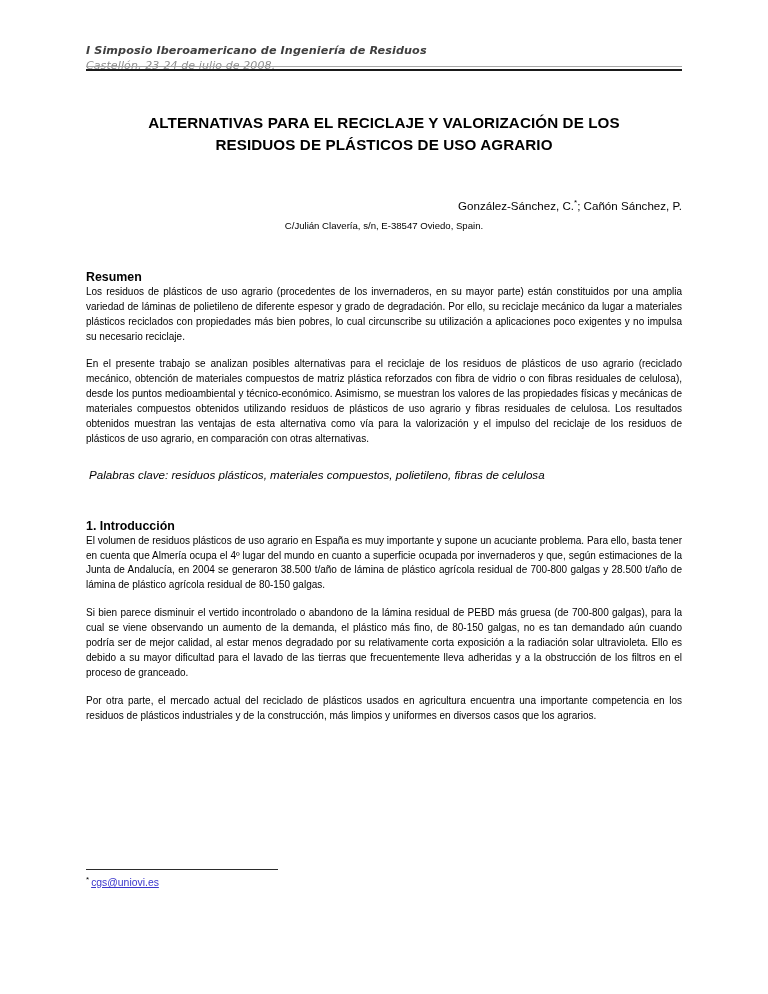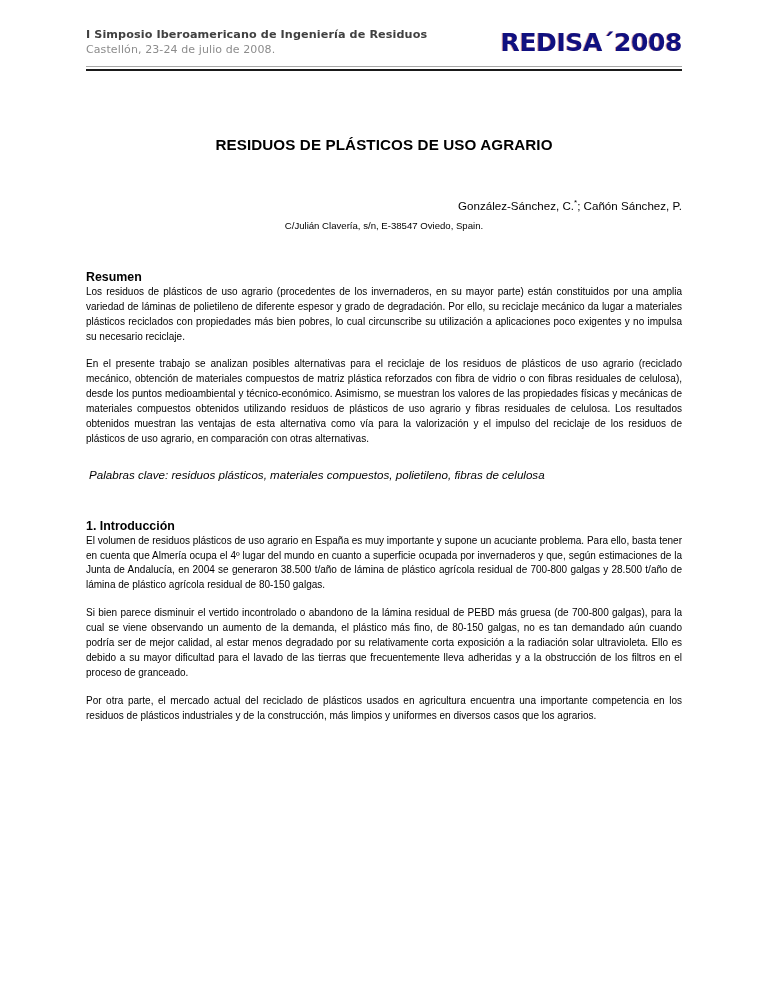--- a/index.html
+++ b/index.html
@@ -23,25 +23,26 @@
     height: 994px;
     box-sizing: border-box;
     padding: 0;
     background: #ffffff;
   }
 
   
   .page-header {
     position: absolute;
     left: 86px;
-    top: 28px;
+    top: 44px;
     width: 596px;
     display: flex;
-    align-items: center;
+    align-items: flex-end;
     justify-content: space-between;
+    font-style: italic;
   }
 
   .header-left {
     line-height: 1.25;
   }
 
   .header-title {
     font-family: "DejaVu Sans", sans-serif;
     font-size: 11.2px;
     font-weight: bold;
@@ -209,29 +210,28 @@
 </head>
 <body>
 
 <div class="page">
 
   <div class="page-header">
     <div class="header-left">
       <div class="header-title">I Simposio Iberoamericano de Ingeniería de Residuos</div>
       <div class="header-subtitle">Castellón, 23-24 de julio de 2008.</div>
     </div>
-    <div class="header-logo">REDISA´2008</div>
   </div>
   <div class="header-rule"></div>
   <div class="header-rule-2"></div>
 
   <div class="content">
 
     <div class="doc-title">
-      <br>
+      <span>ALTERNATIVAS PARA EL RECICLAJE Y VALORIZACIÓN DE LOS</span><br>
       <span>RESIDUOS DE PLÁSTICOS DE USO AGRARIO</span>
     </div>
 
     <div class="authors">
       <span>González-Sánchez, C.</span><span class="sup">*</span><span>; Cañón Sánchez, P.</span>
     </div>
 
     <div class="affiliation">
       <div>C/Julián Clavería, s/n, E-38547 Oviedo, Spain.</div>
     </div>
@@ -248,14 +248,20 @@
 
     <div class="intro-block">
       <h2 class="section-heading">1. Introducción</h2>
       <p class="body-text after-heading">El volumen de residuos plásticos de uso agrario en España es muy importante y supone un acuciante problema. Para ello, basta tener en cuenta que Almería ocupa el 4º lugar del mundo en cuanto a superficie ocupada por invernaderos y que, según estimaciones de la Junta de Andalucía, en 2004 se generaron 38.500 t/año de lámina de plástico agrícola residual de 700-800 galgas y 28.500 t/año de lámina de plástico agrícola residual de 80-150 galgas.</p>
       <p class="body-text">Si bien parece disminuir el vertido incontrolado o abandono de la lámina residual de PEBD más gruesa (de 700-800 galgas), para la cual se viene observando un aumento de la demanda, el plástico más fino, de 80-150 galgas, no es tan demandado aún cuando podría ser de mejor calidad, al estar menos degradado por su relativamente corta exposición a la radiación solar ultravioleta. Ello es debido a su mayor dificultad para el lavado de las tierras que frecuentemente lleva adheridas y a la obstrucción de los filtros en el proceso de granceado.</p>
       <p class="body-text">Por otra parte, el mercado actual del reciclado de plásticos usados en agricultura encuentra una importante competencia en los residuos de plásticos industriales y de la construcción, más limpios y uniformes en diversos casos que los agrarios.</p>
     </div>
 
   </div>
 
+  <div class="footnote">
+    <div class="footnote-rule"></div>
+    <div class="footnote-body">
+      <span class="footnote-marker">*</span><a class="footnote-link" href="#">cgs@uniovi.es</a>
+    </div>
+  </div>
 
 </div>
 
 </body></html>

